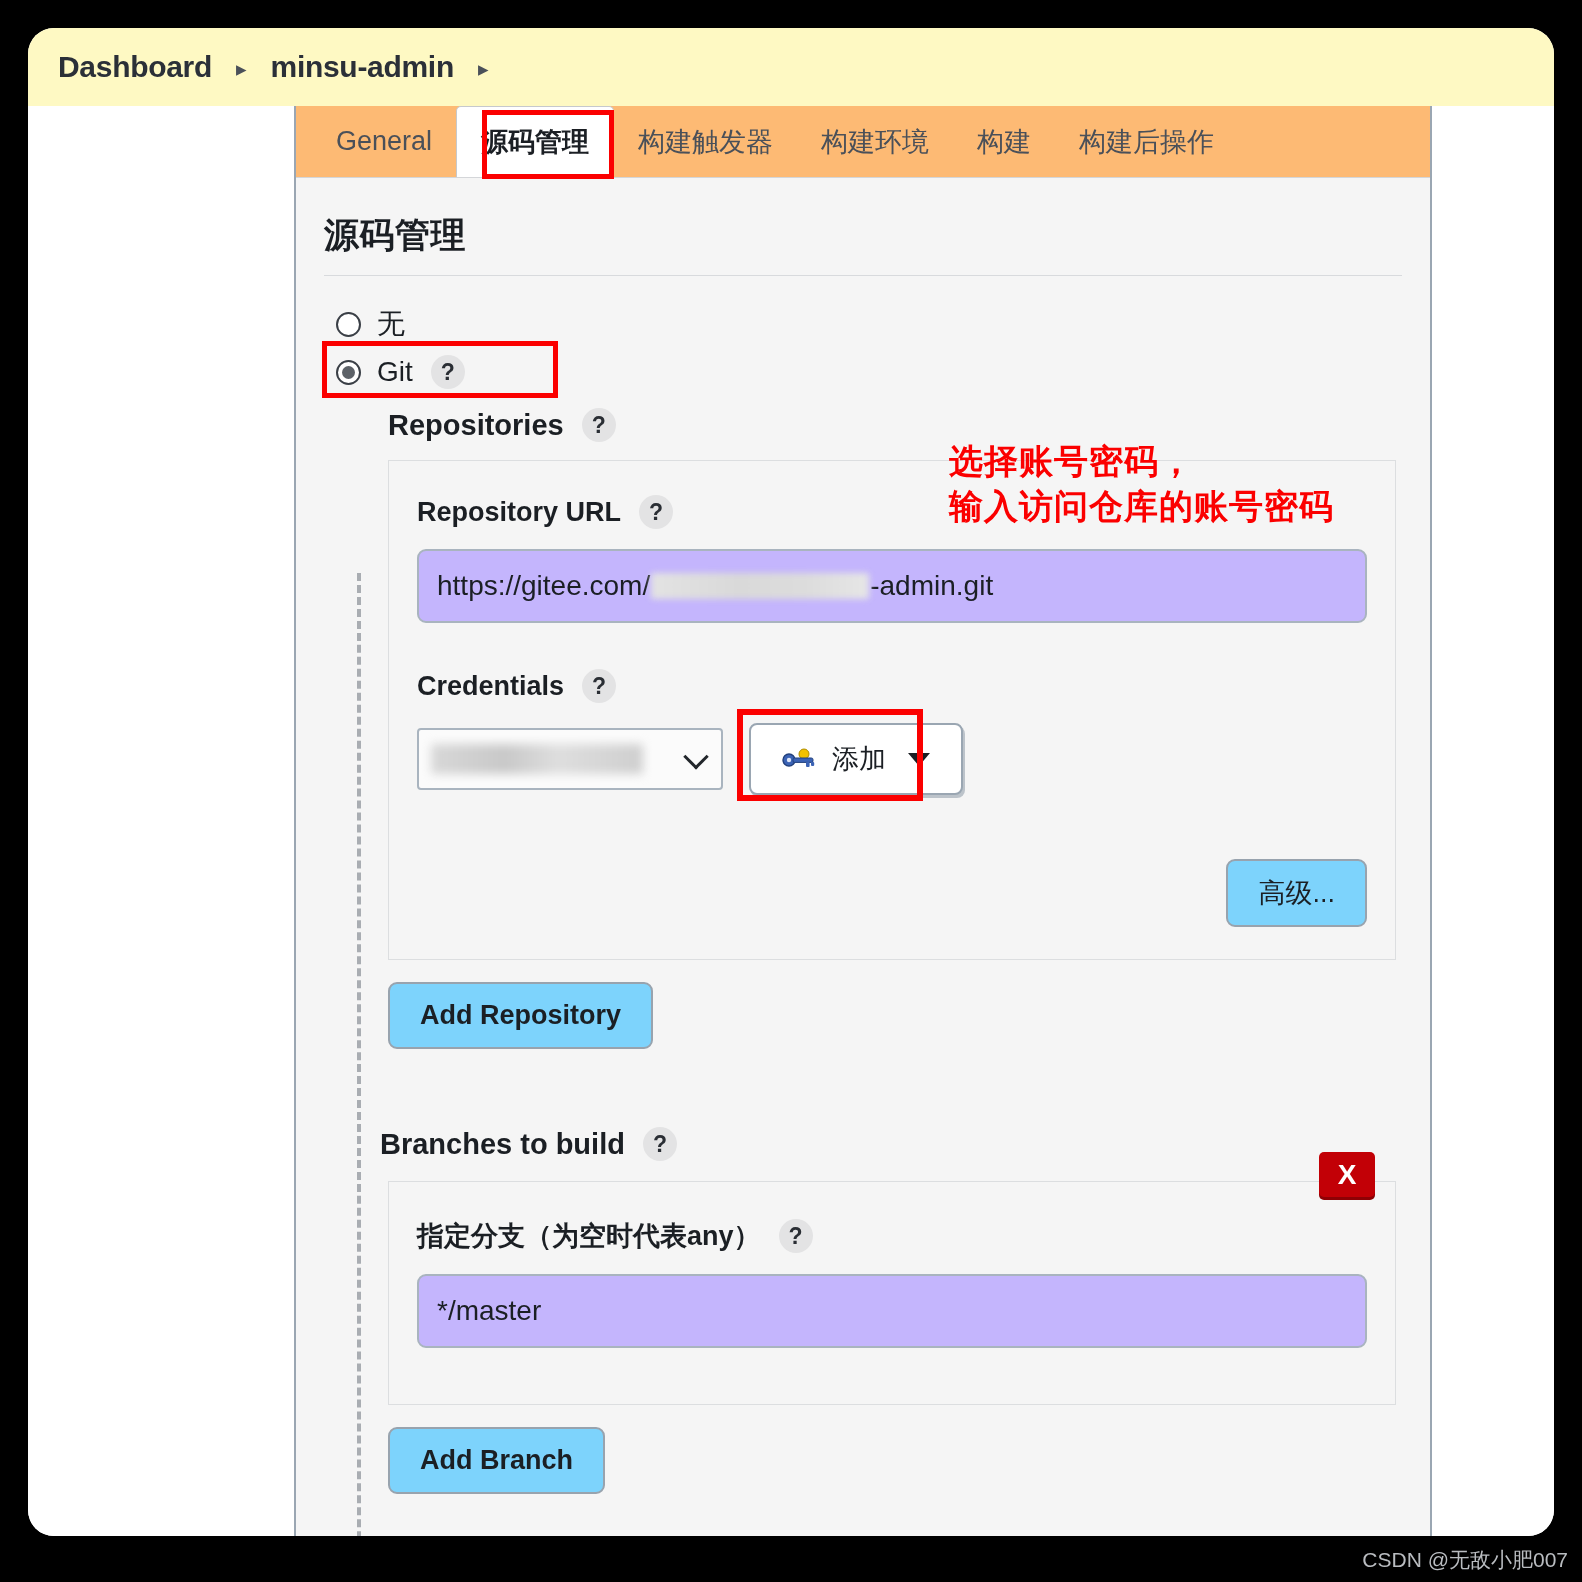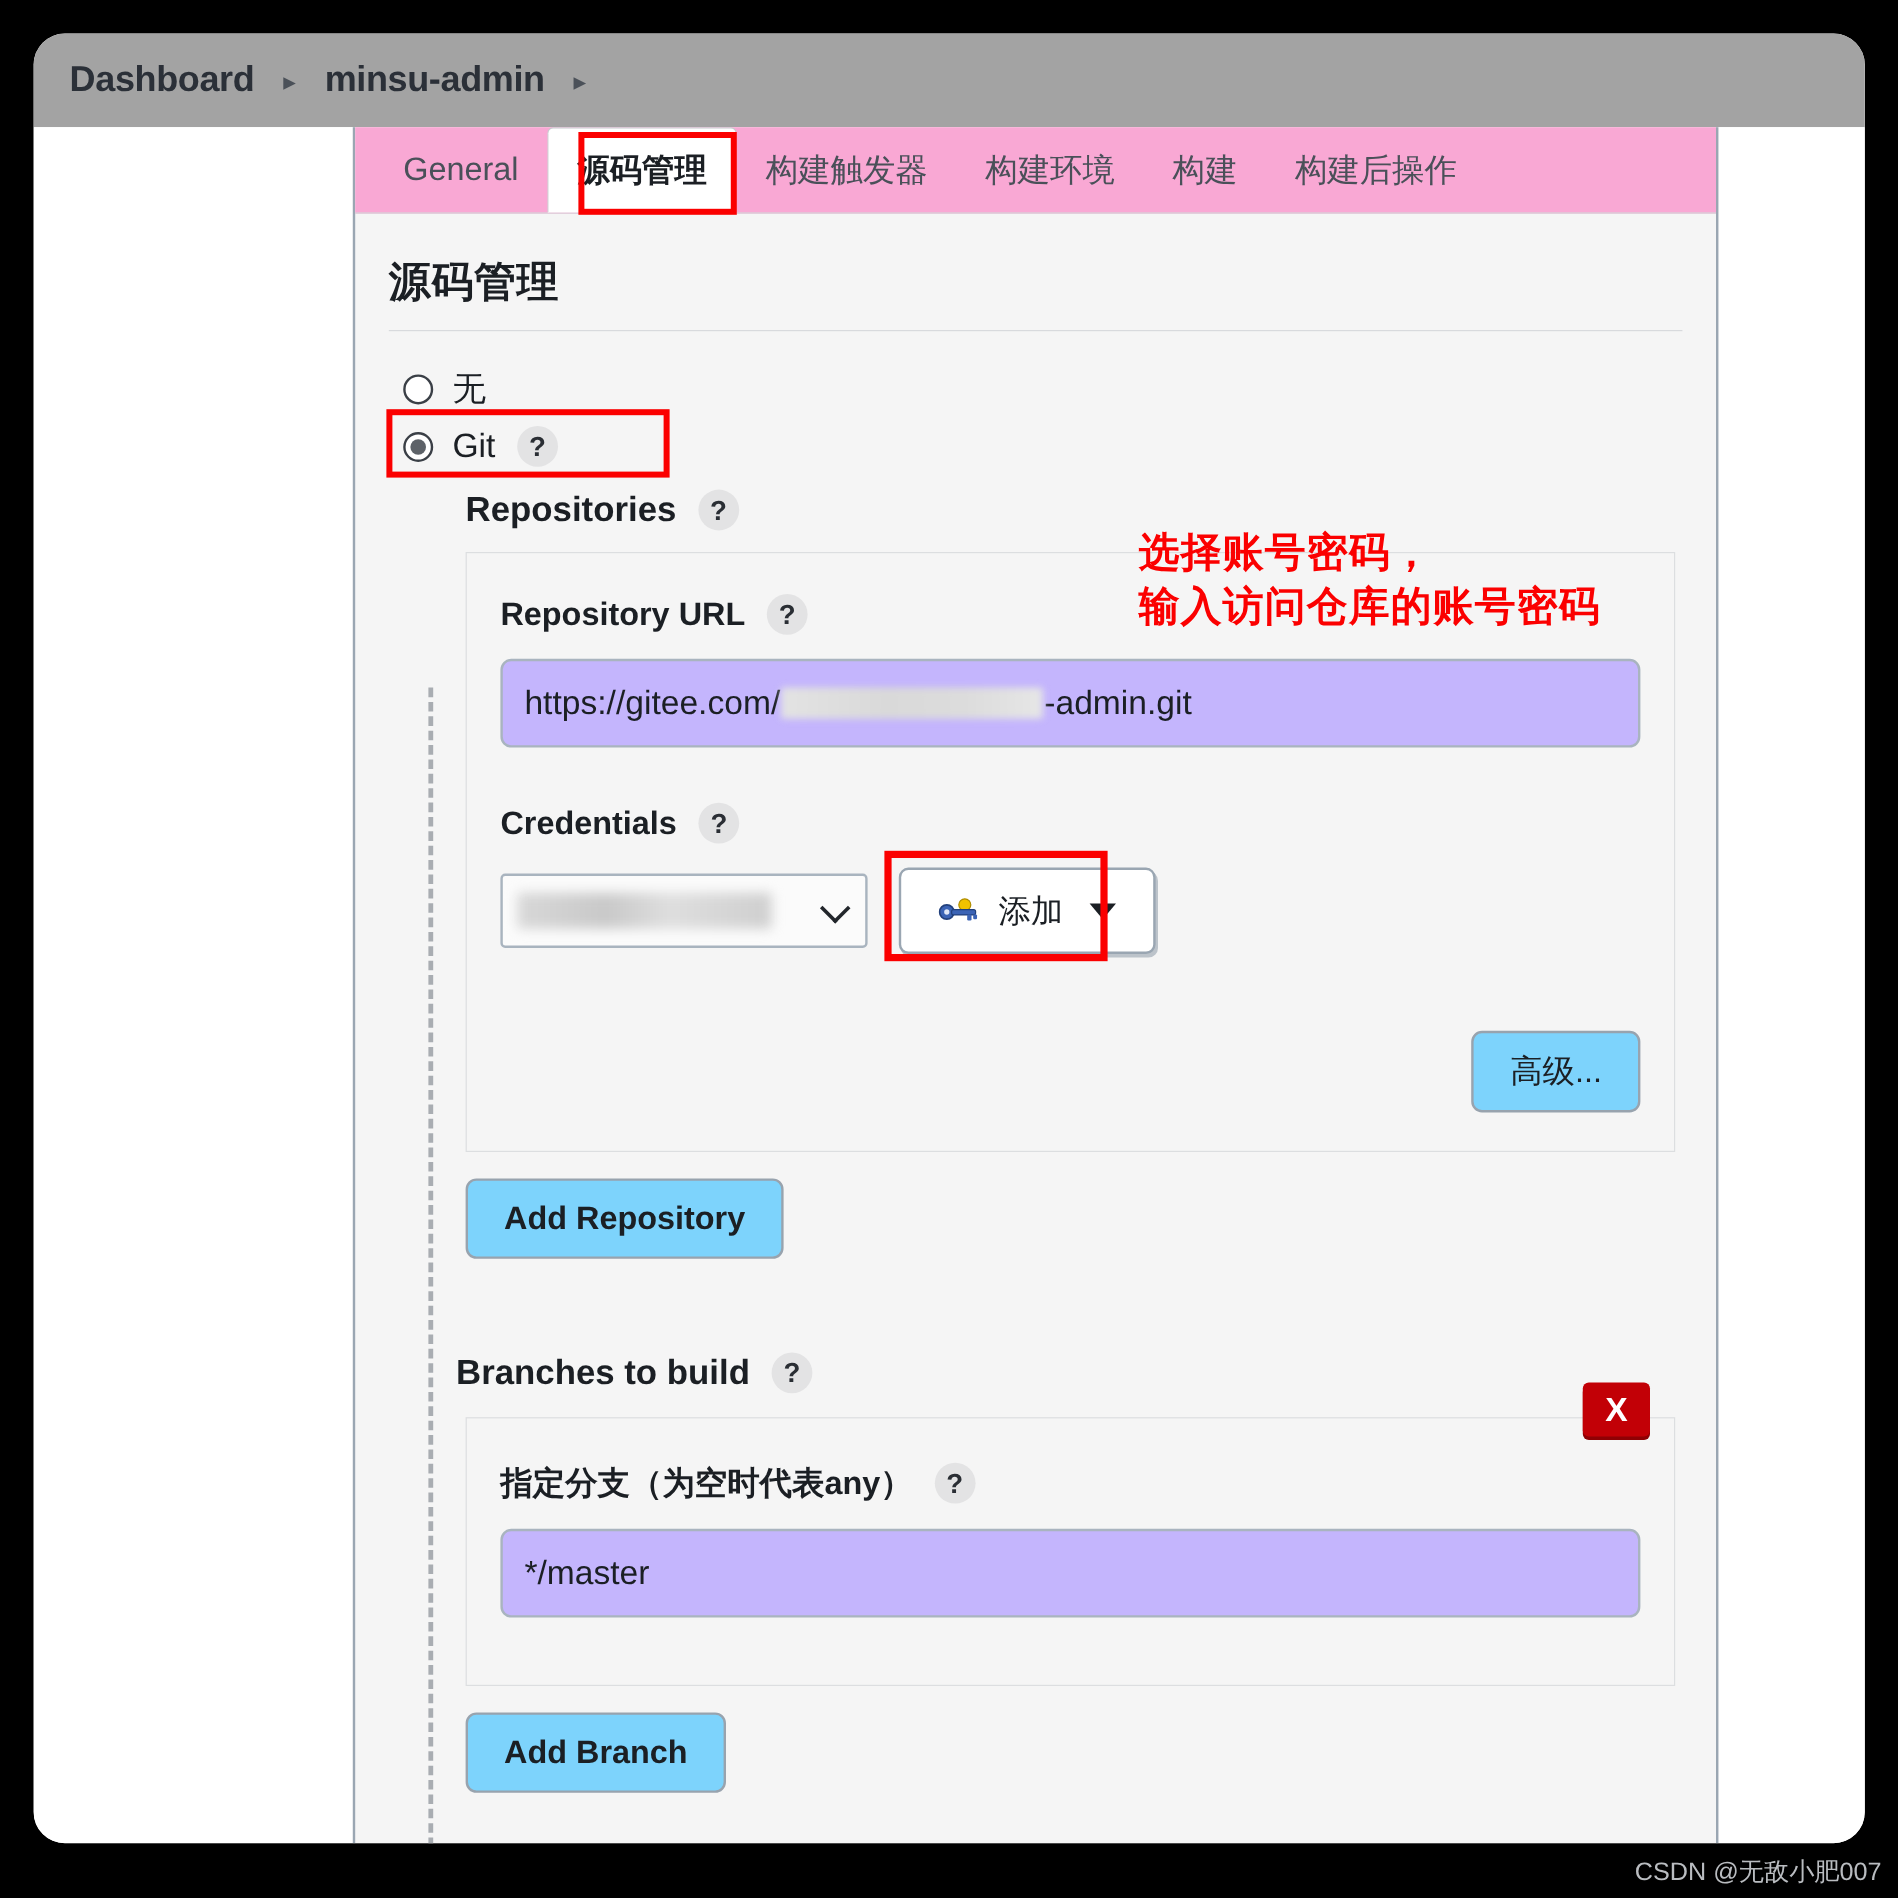--- a/index.html
+++ b/index.html
@@ -19,21 +19,21 @@
     background: #ffffff;
     border-radius: 26px;
     overflow: hidden;
   }
 
   
   .breadcrumb-bar {
     position: absolute;
     left: 0; top: 0;
     width: 100%; height: 78px;
-    background: #a3a3a3;
+    background: #fef9c3;
     display: flex;
     align-items: center;
     padding-left: 30px;
     text-align: right;
   }
   .crumb {
     font-size: 30px;
     font-weight: bold;
     color: #2b3038;
     letter-spacing: -0.3px;
@@ -62,21 +62,21 @@
     width: 1138px; bottom: 0;
     background: #f5f5f5;
     border-left: 2px solid #9aa6b2;
     border-right: 2px solid #9aa6b2;
   }
 
   
   .tab-strip {
     position: relative;
     height: 72px;
-    background: #f9a8d4;
+    background: #fdba74;
     border-bottom: 1px solid #d4d6d9;
     display: flex;
     align-items: stretch;
     padding-left: 16px;
   }
   .tab {
     display: flex;
     align-items: center;
     padding: 0 24px;
     font-size: 27px;

